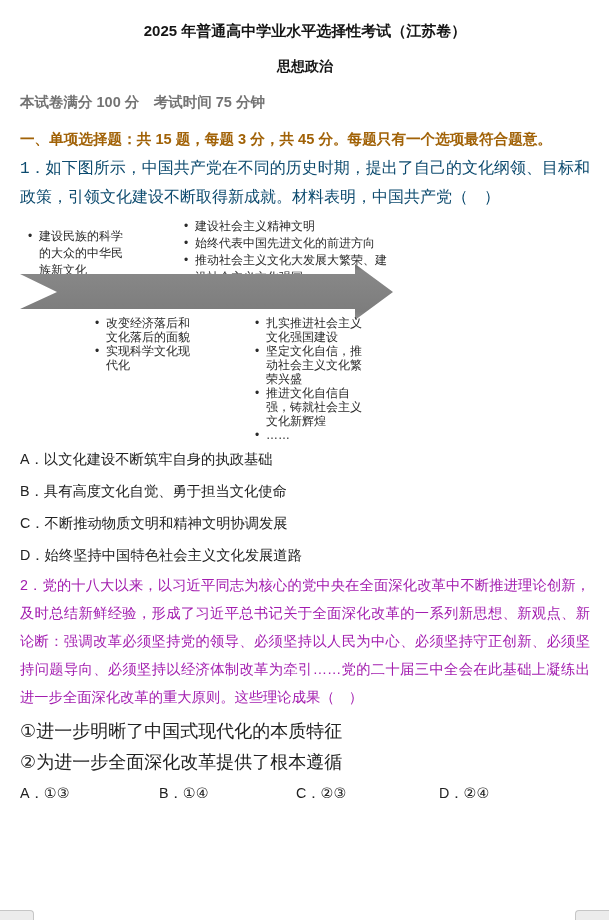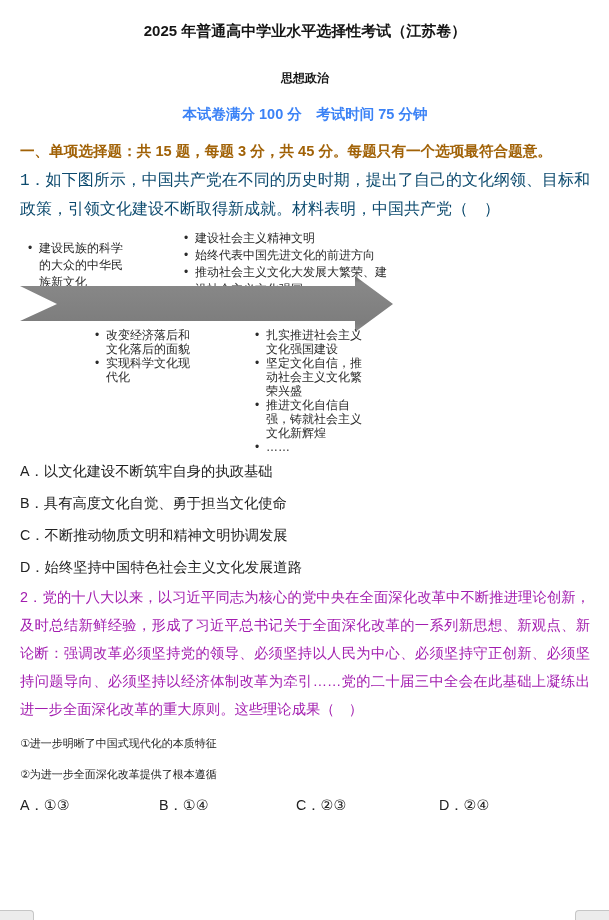--- a/index.html
+++ b/index.html
@@ -3,22 +3,22 @@
 <meta charset="utf-8">
 <style>
   html,body{margin:0;padding:0;}
   body{
     width:609px;height:920px;background:#ffffff;overflow:hidden;position:relative;
     font-family:"Liberation Sans","DejaVu Sans",sans-serif;
     color:#1f1f1f;
   }
   .pad{margin-left:20px;margin-right:19px;}
   .title{padding-top:17px;font-size:15px;line-height:28px;font-weight:bold;text-align:center;color:#151515;}
-  .subject{margin-top:20px;font-size:12px;line-height:26px;font-weight:bold;text-align:center;color:#151515;}
-  .exam-info{margin-top:13px;font-size:14.5px;line-height:20px;font-weight:bold;text-align:center;color:#3b82f6;white-space:pre-wrap;}
+  .subject{margin-top:8px;font-size:14px;line-height:26px;font-weight:bold;text-align:center;color:#151515;}
+  .exam-info{margin-top:13px;font-size:14.5px;line-height:20px;font-weight:bold;text-align:left;color:#737373;white-space:pre-wrap;}
   .section-header{margin-top:12px;font-size:14.6px;line-height:31px;font-weight:bold;text-align:justify;color:#a16207;}
   .stem{font-size:16px;line-height:29px;text-align:justify;color:#0c4a6e;font-family:Liberation Mono, monospace;}
   .stem2{font-size:14.3px;line-height:28px;text-align:justify;color:#a21caf;}
 
   
   .diagram{position:relative;height:230px;width:609px;}
   .dg-list{position:absolute;margin:0;padding:0;list-style:none;font-size:12px;color:#2a2a2a;}
   .dg-list li{position:relative;padding-left:11px;}
   .dg-list li::before{content:"•";position:absolute;left:0;top:0;color:#2a2a2a;}
   .dg-top-left{left:28px;top:15px;width:97px;line-height:17px;}
@@ -26,21 +26,21 @@
   .dg-bottom-left{left:95px;top:103px;width:100px;line-height:14px;}
   .dg-bottom-right{left:255px;top:103px;width:108px;line-height:14px;}
   .timeline-arrow{
     position:absolute;left:20px;top:51px;width:373px;height:56px;
     background:linear-gradient(#636363,#888 12%,#7d7d7d 85%,#909090);
     clip-path:polygon(0px 10px,335px 10px,335px 0px,373px 28px,335px 56px,335px 45px,0px 45px,37px 28px);
   }
 
   .option{font-size:14.3px;line-height:32px;color:#222;}
   .statements{margin-top:5px;}
-  .statement{font-size:11px;line-height:31px;color:#222;}
+  .statement{font-size:18px;line-height:31px;color:#222;}
   .choices{margin-top:0;font-size:14.3px;line-height:30px;color:#222;display:flex;}
   .choices span:nth-child(1){width:139px;}
   .choices span:nth-child(2){width:137px;}
   .choices span:nth-child(3){width:143px;}
 
   .corner-tab{position:absolute;bottom:0;width:33px;height:9px;background:#ececec;border:1px solid #c6c6c6;border-bottom:none;}
   .corner-tab.left{left:0;border-left:none;border-radius:0 4px 0 0;}
   .corner-tab.right{right:0;border-right:none;border-radius:4px 0 0 0;}
 </style>
 </head>

